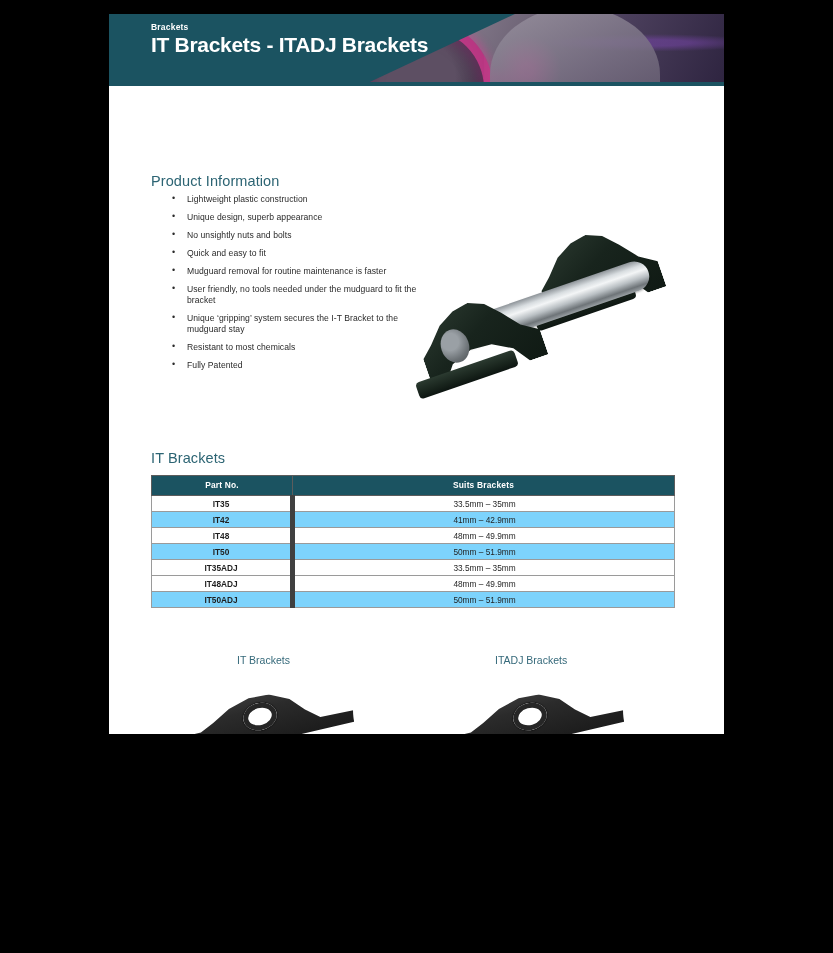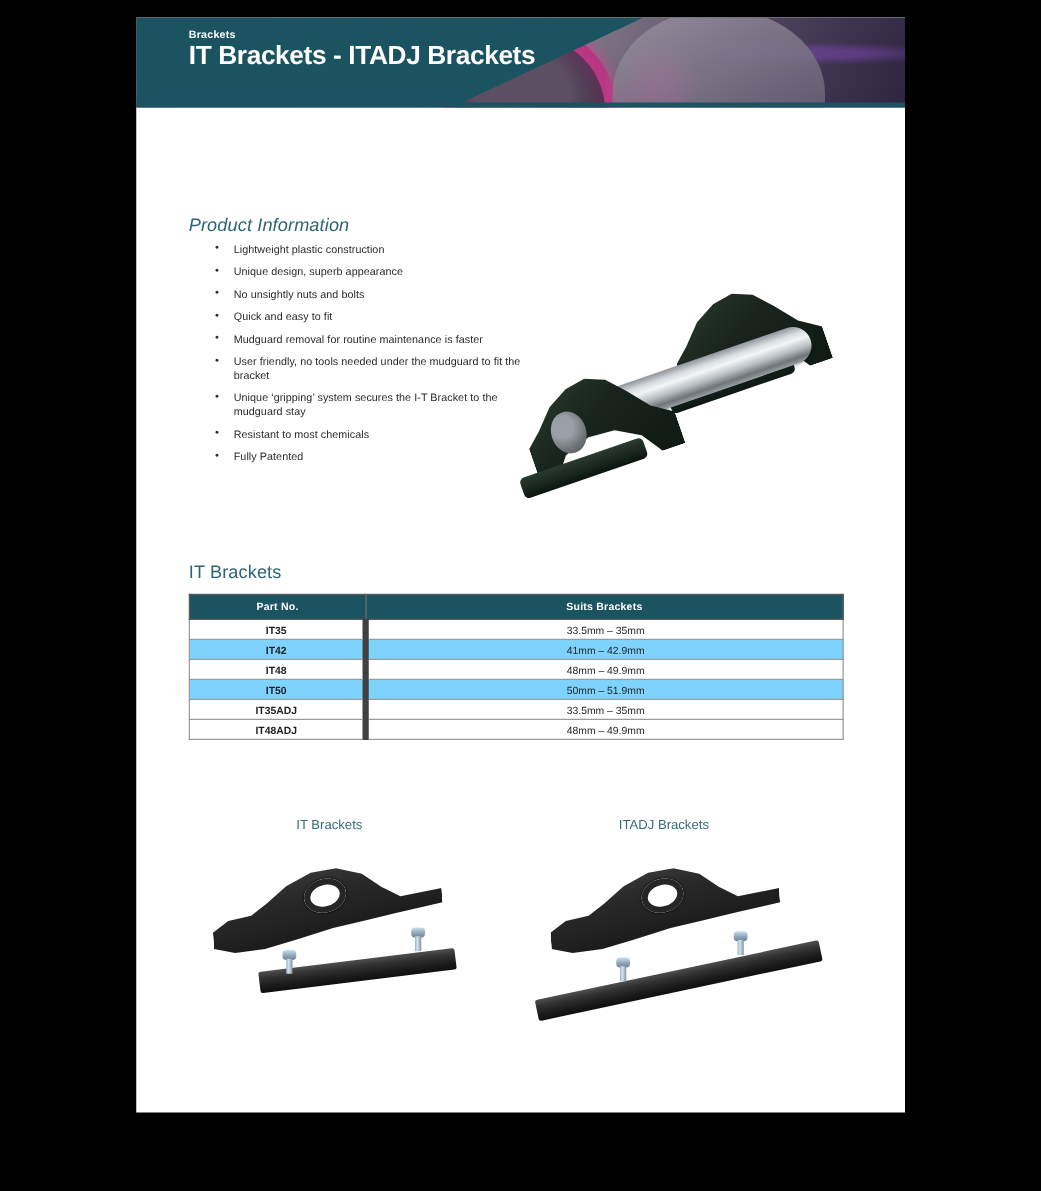--- a/index.html
+++ b/index.html
@@ -12,21 +12,21 @@
     height: 953px;
     overflow: hidden;
     font-family: "Liberation Sans", sans-serif;
     -webkit-font-smoothing: antialiased;
   }
   .page {
     position: absolute;
     left: 109px;
     top: 14px;
     width: 615px;
-    height: 876px;
+    height: 720px;
     background: #ffffff;
     overflow: hidden;
   }
 
   
   .banner {
     position: relative;
     width: 615px;
     height: 72px;
     overflow: hidden;
@@ -106,21 +106,21 @@
     position: relative;
     padding: 0;
   }
   .sec-heading {
     position: absolute;
     color: #2c6473;
     font-size: 14.5px;
     font-weight: normal;
     letter-spacing: 0.1px;
   }
-  #h-product { left: 42px; top: 87px; font-style: italic; }
+  #h-product { left: 42px; top: 87px; }
   #h-table   { left: 42px; top: 364px; }
 
   ul.features {
     position: absolute;
     left: 44px;
     top: 92px;
     width: 268px;
     margin: 16px;
     padding: 0;
     list-style: none;
@@ -378,20 +378,24 @@
           <td class="pn">IT50</td>
           <td>50mm – 51.9mm</td>
         </tr>
         <tr>
           <td class="pn">IT35ADJ</td>
           <td>33.5mm – 35mm</td>
         </tr>
         <tr>
           <td class="pn">IT48ADJ</td>
           <td>48mm – 49.9mm</td>
+        </tr>
+        <tr class="alt">
+          <td class="pn">IT50ADJ</td>
+          <td>50mm – 51.9mm</td>
         </tr>
       </tbody>
     </table>
 
     <div class="fig-caption" id="cap-it">IT Brackets</div>
     <div class="fig-caption" id="cap-itadj">ITADJ Brackets</div>
 
     <div class="figure" id="fig-it">
       <div class="clip-body"></div>
       <div class="clip-hole"></div>

